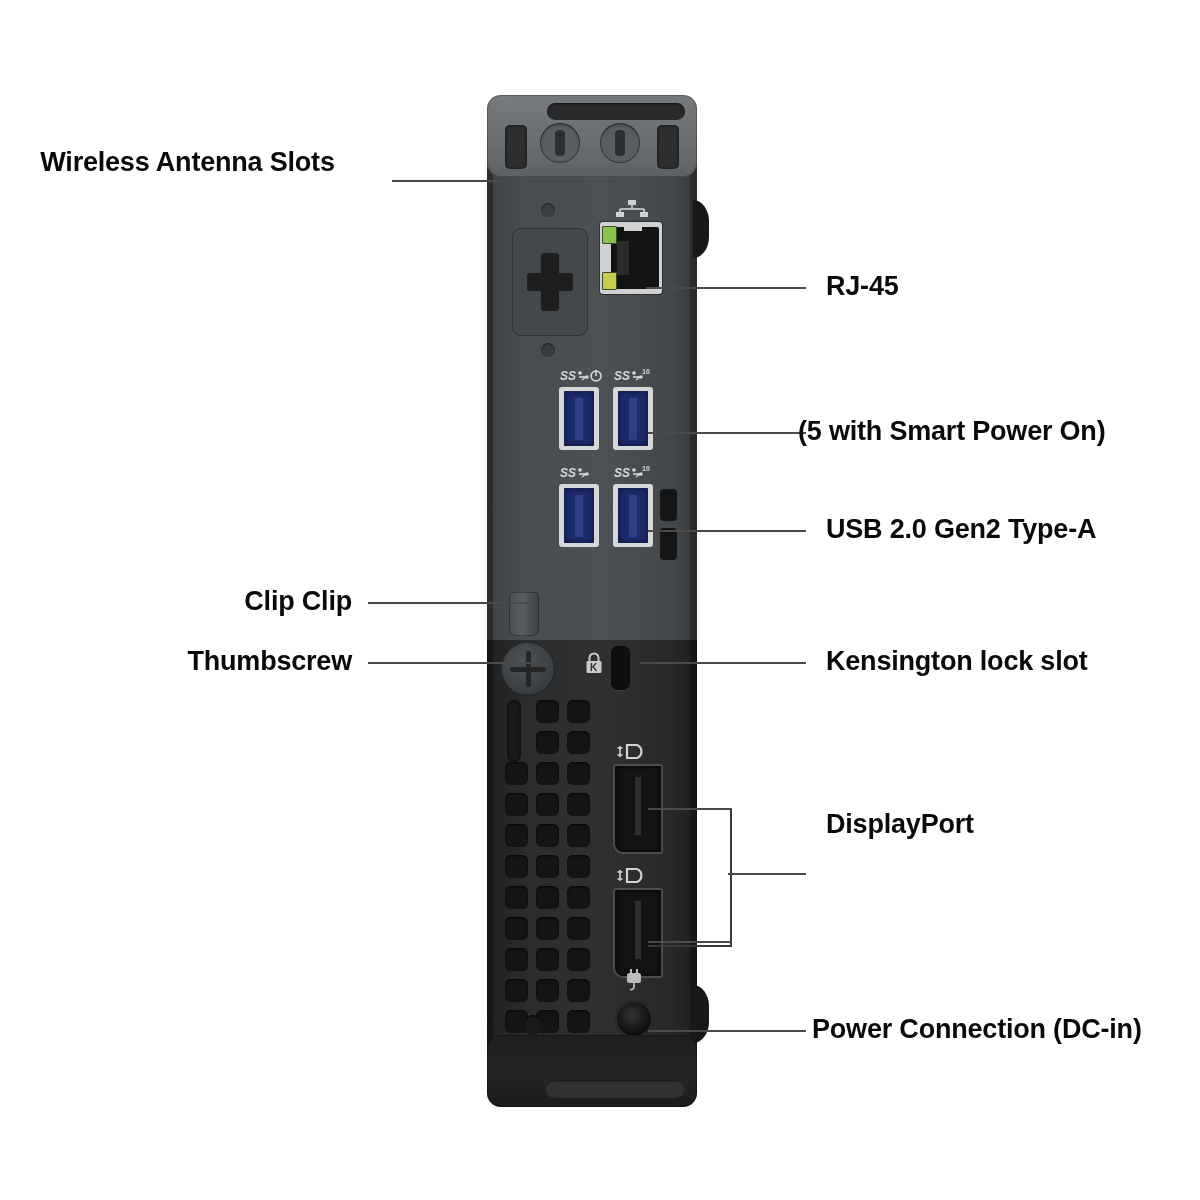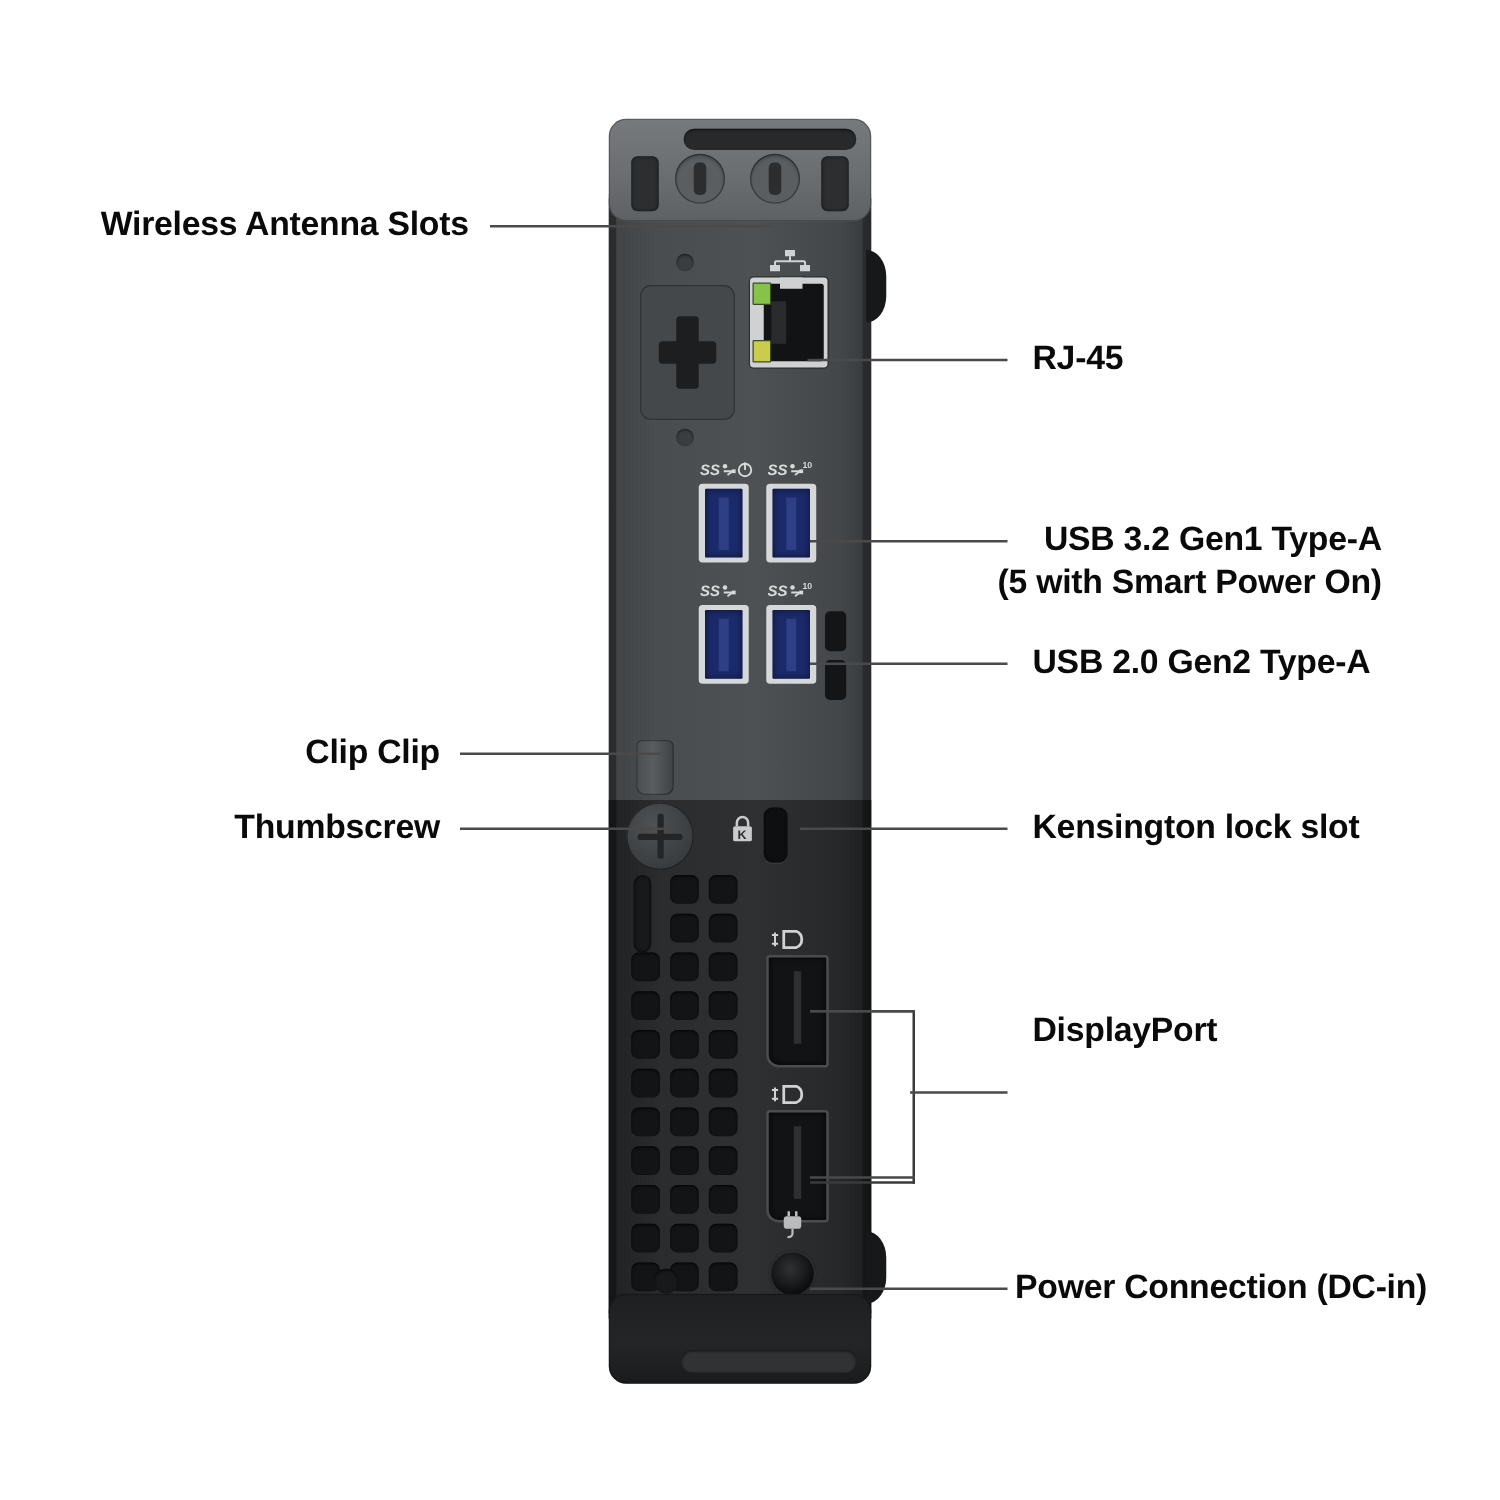--- a/index.html
+++ b/index.html
@@ -640,30 +640,29 @@
   <div class="leader" style="left:368px;top:602px;width:160px;"></div>
   <div class="leader" style="left:368px;top:662px;width:163px;"></div>
   <div class="leader" style="left:640px;top:662px;width:166px;"></div>
   <div class="leader" style="left:648px;top:1030px;width:158px;"></div>
 
   <div class="bracket" style="left:648px;top:808px;width:82px;height:135px;"></div>
   <div class="leader" style="left:648px;top:808px;width:84px;"></div>
   <div class="leader" style="left:648px;top:941px;width:84px;"></div>
   <div class="leader" style="left:728px;top:873px;width:78px;"></div>
 
-  <div class="label left" style="left:0px;top:163px;width:375px;">
+  <div class="label left" style="left:0px;top:146px;width:375px;text-align:center;">
     <span>Wireless Antenna Slots</span>
   </div>
 
   <div class="label right" style="left:826px;top:270px;">
     <span>RJ-45</span>
   </div>
 
   <div class="label right" style="left:826px;top:415px;">
-    <span>USB 3.2 Gen1 Type-A</span>
     <span class="sub" style="margin-left:-28px;">(5 with Smart Power On)</span>
   </div>
 
   <div class="label right" style="left:826px;top:513px;">
     <span>USB 2.0 Gen2 Type-A</span>
   </div>
 
   <div class="label left" style="left:0px;top:585px;width:352px;">
     <span>Clip Clip</span>
   </div>

